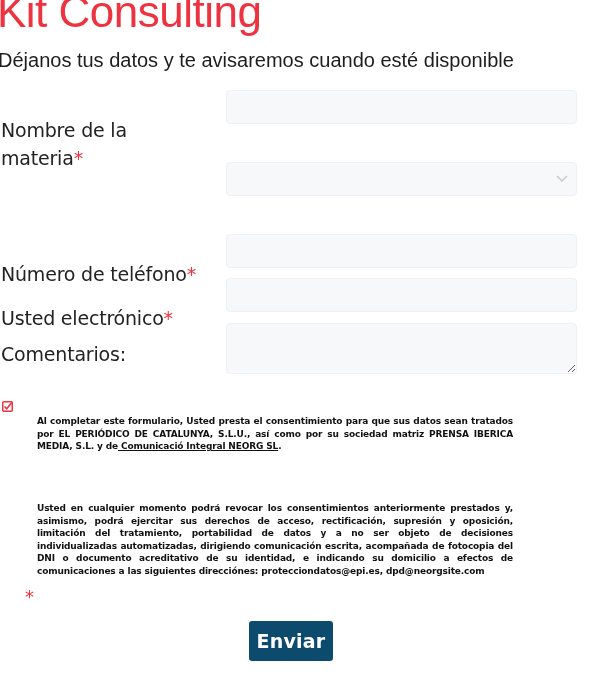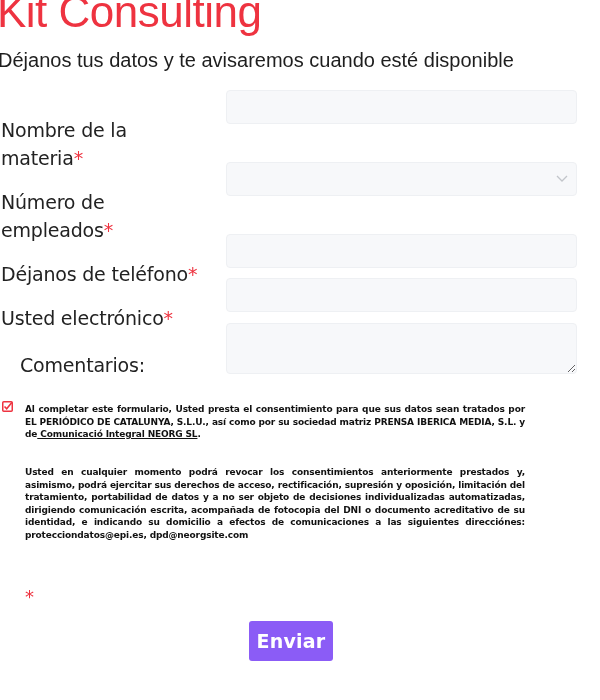--- a/index.html
+++ b/index.html
@@ -45,75 +45,71 @@
       pointer-events: none;
     }
     textarea.field { height: 51px; resize: vertical; padding-top: 6px; }
 
     .consent {
       position: absolute; left: 25px; top: 403px; width: 500px;
       font-family: "DejaVu Sans", sans-serif;
       font-size: 9px; font-weight: bold; line-height: 12.6px;
       color: #111; text-align: justify; letter-spacing: -0.15px;
     }
-    .consent p { margin: 0; }
+    .consent p { margin: 12px; }
     .consent .gap { height: 12.6px; }
     .consent a { color: #111; text-decoration: underline; }
 
     .checkbox {
       position: absolute; left: 2px; top: 401px; width: 11px; height: 11px;
     }
 
     .lone-req {
       position: absolute; left: 25px; top: 586px;
       color: #ee3340; font-size: 18px; font-family: "DejaVu Sans", sans-serif;
     }
 
     .submit {
       position: absolute; left: 249px; top: 621px; width: 84px; height: 40px;
-      background: #8b5cf6; color: #ffffff; border: none; border-radius: 3px;
+      background: #0c4a6e; color: #ffffff; border: none; border-radius: 3px;
       font-family: "DejaVu Sans", sans-serif; font-weight: bold; font-size: 19px;
       cursor: pointer; letter-spacing: 0.2px;
     }
   </style>
 </head>
 <body>
 
 <div class="page">
   <h1 class="title">Kit Consulting</h1>
   <div class="subtitle">Déjanos tus datos y te avisaremos cuando esté disponible</div>
 
   <label class="label" style="top:96px;">
     <span>Nombre de la</span><br>
     <span>materia</span><span class="req">*</span>
   </label>
   <input class="field" type="text" style="top: 90px;" value="">
 
-  <label class="label" style="top:168px;">
-    <span>Número de</span><br>
-    <span>empleados</span><span class="req">*</span>
-  </label>
   <div class="select-wrap" style="top:162px;">
     <div class="field" style="position:absolute;"></div>
     <svg class="chevron" viewBox="0 0 14 14">
       <polyline points="2,5 7,10 12,5" fill="none" stroke="#c2c5ca" stroke-width="1.3"></polyline>
     </svg>
   </div>
 
   <label class="label" style="top:240px;">
-    <span>Déjanos de teléfono</span><span class="req">*</span>
+    <span>Número de teléfono</span><span class="req">*</span>
   </label>
   <input class="field" type="tel" style="top: 234px;" value="">
 
   <label class="label" style="top:284px;">
     <span>Usted electrónico</span><span class="req">*</span>
   </label>
   <input class="field" type="email" style="top: 278px;" value="">
 
-  <label class="label" style="top:331px;padding-left:19px;">
+  <label class="label" style="top:320px;">
     <span>Comentarios:</span>
   </label>
   <textarea class="field" style="top: 323px;"></textarea>
 
   <svg class="checkbox" viewBox="0 0 11 11">
     <rect x="0.75" y="0.75" width="9.5" height="9.5" rx="1" fill="#fff" stroke="#ee3340" stroke-width="1.5"></rect>
     <polyline points="2.5,5.5 4.7,7.8 9.8,1.6" fill="none" stroke="#ee3340" stroke-width="1.6"></polyline>
   </svg>
 
   <div class="consent">

